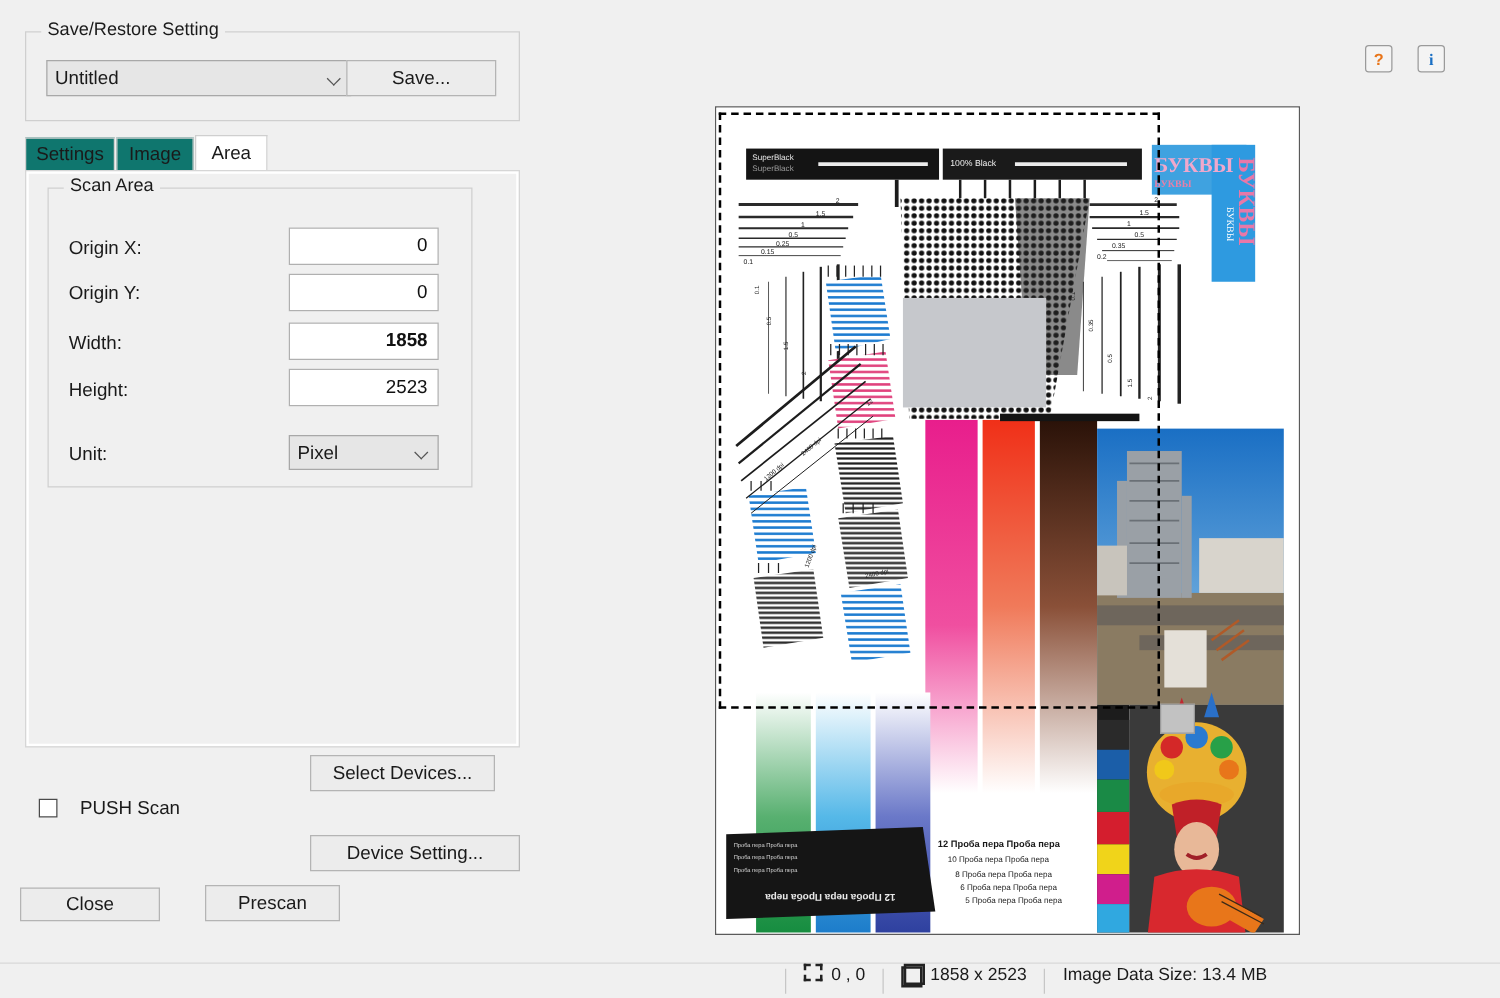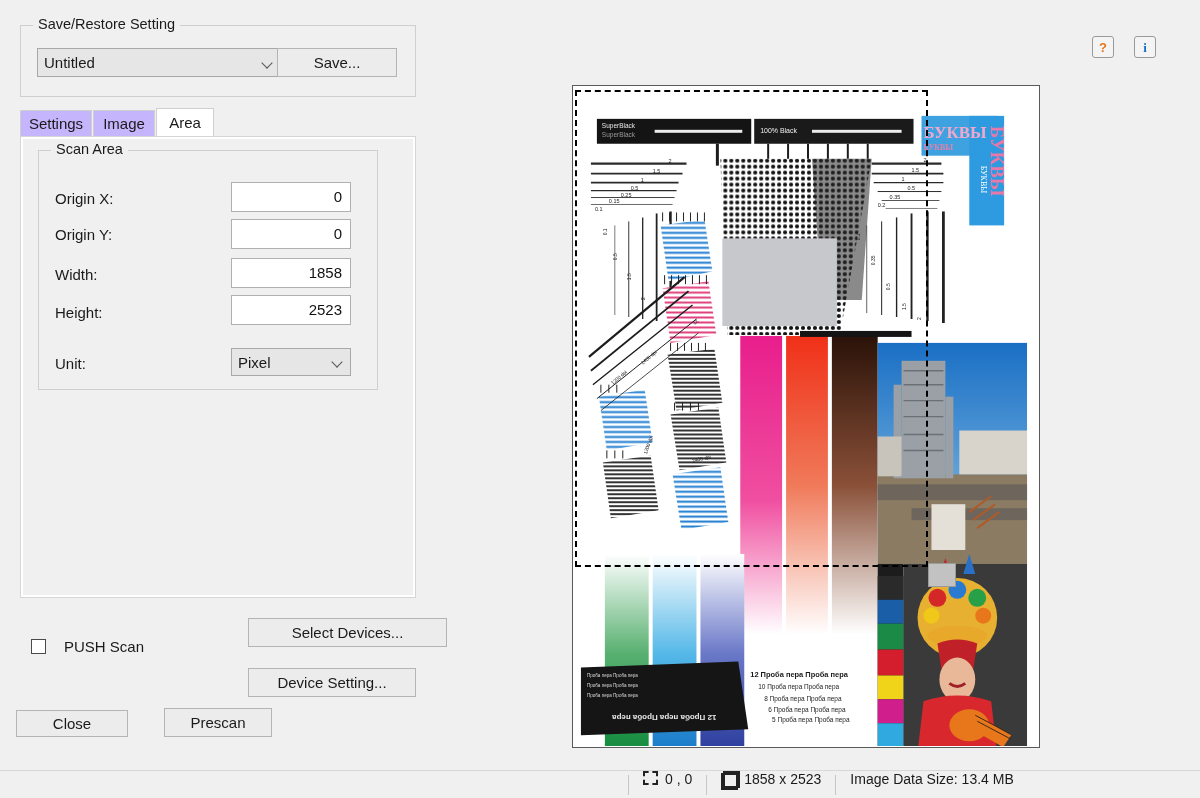--- a/index.html
+++ b/index.html
@@ -87,21 +87,21 @@
   #tabstrip {
     position: absolute; left: 20px; top: 110px;
     width: 396px; height: 26px;
   }
   .tab {
     position: absolute; top: 0;
     height: 26px;
     display: flex; align-items: center; justify-content: center;
     padding: 0 10px;
     font-size: 15px;
-    background: #c4b5fd;
+    background: #0f766e;
     border: 1px solid #cfcfcf;
     border-bottom: none;
     cursor: pointer;
   }
   .tab.active {
     background: #ffffff;
     border-color: #cfcfcf;
     z-index: 3;
     height: 28px;
     top: -2px;
@@ -140,41 +140,41 @@
     color: #111;
     line-height: 28px;
     cursor: text;
   }
 
   #lbl-originx { left: 55px; top: 190px; }
   #in-originx  { left: 231px; top: 182px; }
   #lbl-originy { left: 55px; top: 226px; }
   #in-originy  { left: 231px; top: 219px; }
   #lbl-width   { left: 55px; top: 266px; }
-  #in-width    { left: 231px; top: 258px; }
+  #in-width    { left: 231px; top: 258px; font-weight: bold; }
   #lbl-height  { left: 55px; top: 304px; }
   #in-height   { left: 231px; top: 295px; }
   #lbl-unit    { left: 55px; top: 355px; }
   #unit-combo  { left: 231px; top: 348px; width: 120px; height: 28px; }
 
   
   #push-scan-row {
     position: absolute; left: 31px; top: 638px;
     display: flex; align-items: center; gap: 18px;
     cursor: pointer;
     font-size: 15px;
   }
   .checkbox {
     width: 15px; height: 15px;
     border: 1.5px solid #4a4a4a;
     background: #fff;
     flex: none;
   }
 
-  #select-devices-btn { left: 248px; top: 618px; width: 199px; height: 29px; }
+  #select-devices-btn { left: 248px; top: 604px; width: 148px; height: 29px; }
   #device-setting-btn { left: 248px; top: 668px; width: 168px; height: 29px; }
 
   #close-btn   { left: 16px;  top: 710px; width: 112px; height: 27px; }
   #prescan-btn { left: 164px; top: 708px; width: 108px; height: 29px; }
   #scan-btn    { left: 303px; top: 712px; width: 114px; height: 38px; }
 
   
   #preview-panel {
     position: absolute; left: 572px; top: 85px;
     width: 468px; height: 663px;

